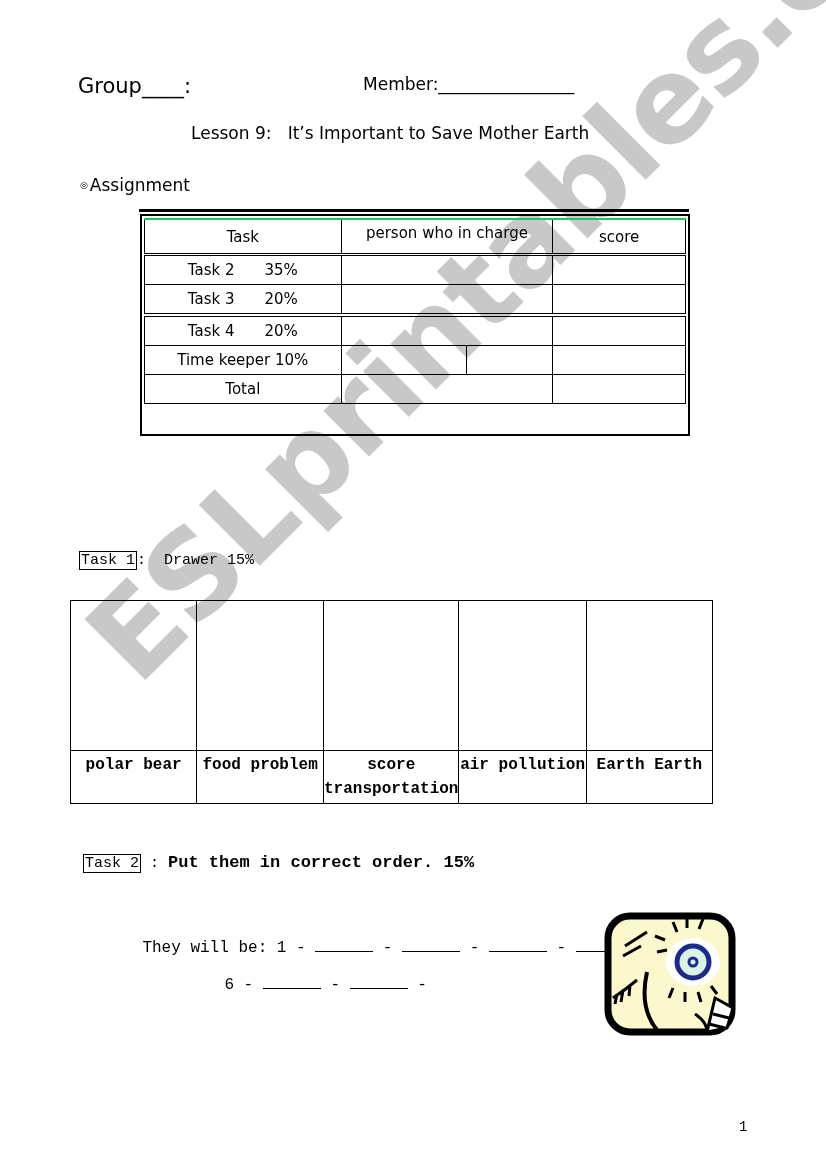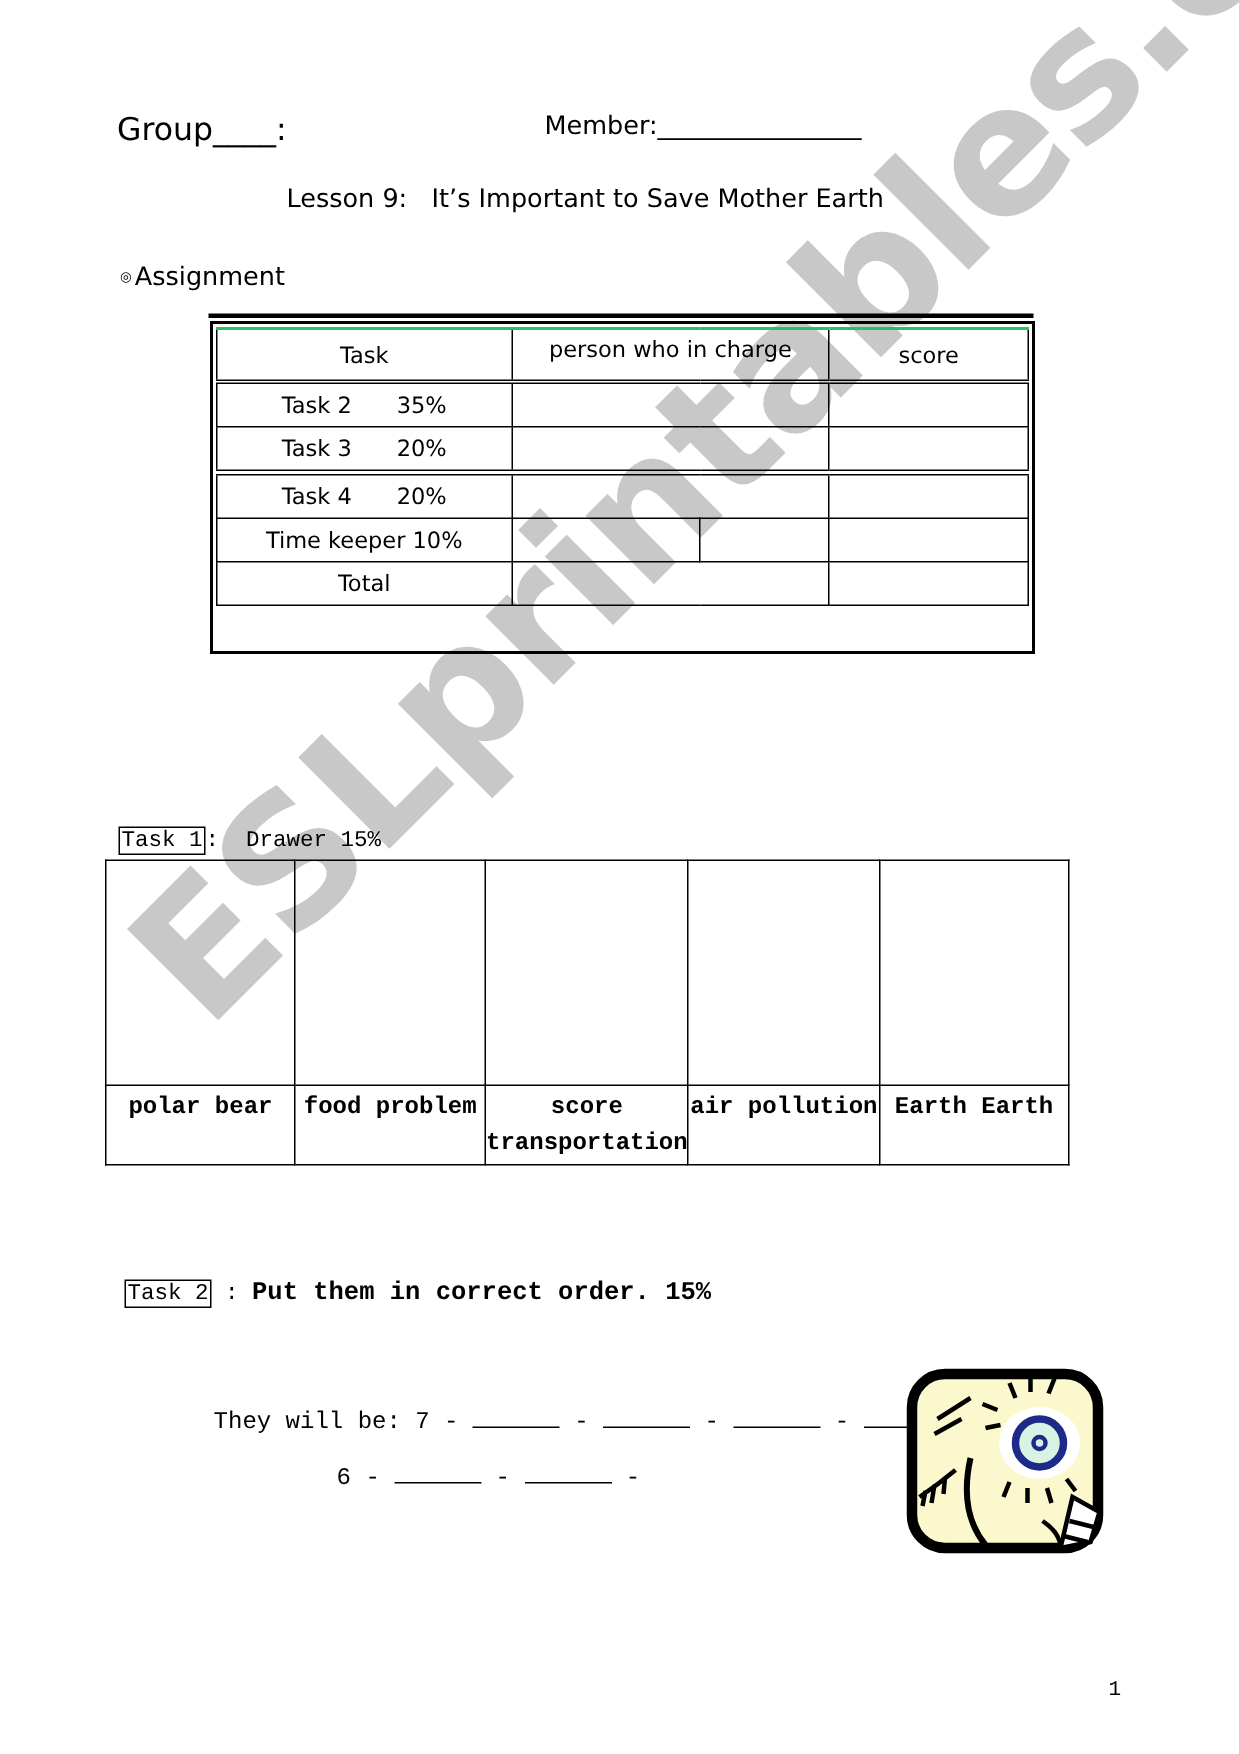--- a/index.html
+++ b/index.html
@@ -34,21 +34,21 @@
     .atable .sep td { border-top: 4px double #000; }
     .atable td.c1 { width: 196px; }
     .atable td.c2 { width: 210px; }
     .atable td.c3 { width: 132px; }
     .taskcell { display: inline-block; text-align: left; }
     .taskcell .pct { display: inline-block; margin-left: 30px; }
 
     
     .t1-label { left: 79px; top: 517px; font-size: 15px; }
     .boxed { border: 1px solid #000; padding: 0 1px; }
-    .drawtable { left: 70px; top: 538px; width: 643px; border-collapse: collapse; }
+    .drawtable { left: 70px; top: 565px; width: 643px; border-collapse: collapse; }
     .drawtable td { border: 1px solid #000; width: 20%; padding: 0; }
     .drawtable .draw td { height: 149px; }
     .drawtable .labels td { height: 50px; vertical-align: top; text-align: center; font-weight: bold; font-size: 16px; line-height: 24px; padding-top: 2px; }
 
     
     .t2-label { left: 83px; top: 818px; font-size: 15px; }
     .t2-label .big { font-size: 17px; font-weight: bold; }
     .order1 { left: 104px; top: 884px; font-size: 16px; }
     .order2 { left: 186px; top: 921px; font-size: 16px; }
     .blank { display: inline-block; width: 58px; border-bottom: 1px solid #000; height: 14px; vertical-align: baseline; }
@@ -130,21 +130,21 @@
       <td>air pollution</td>
       <td>Earth Earth</td>
     </tr>
   </tbody>
     </table>
 
   <div class="abs serif t2-label">
     <span class="boxed">Task 2</span><span style="white-space:pre"> : </span><span class="big">Put them in correct order. 15%</span>
   </div>
   <div class="abs serif order1" style="white-space:pre">
-    <span>They will be: 7 - </span><span class="blank"></span><span> - </span><span class="blank"></span><span> - </span><span class="blank"></span><span> - </span><span class="blank"></span>
+    <span>They will be: 1 - </span><span class="blank"></span><span> - </span><span class="blank"></span><span> - </span><span class="blank"></span><span> - </span><span class="blank"></span>
   </div>
   <div class="abs serif order2" style="white-space:pre">
     <span>6 - </span><span class="blank"></span><span> - </span><span class="blank"></span><span> - </span>
   </div>
 
   <svg class="abs clipart" viewBox="0 0 134 128">
     <rect x="5" y="6" width="124" height="116" rx="22" ry="22" fill="#fbf8cd" stroke="#000" stroke-width="7"></rect>
     <path d="M22 36 L44 22 M20 46 L38 36" stroke="#000" stroke-width="3" fill="none"></path>
     <path d="M44 62 Q36 98 54 120" stroke="#000" stroke-width="4" fill="none"></path>
     <path d="M10 88 Q22 80 34 70 M14 84 L12 94 M20 80 L18 92 M27 75 L26 86" stroke="#000" stroke-width="3" fill="none"></path>

